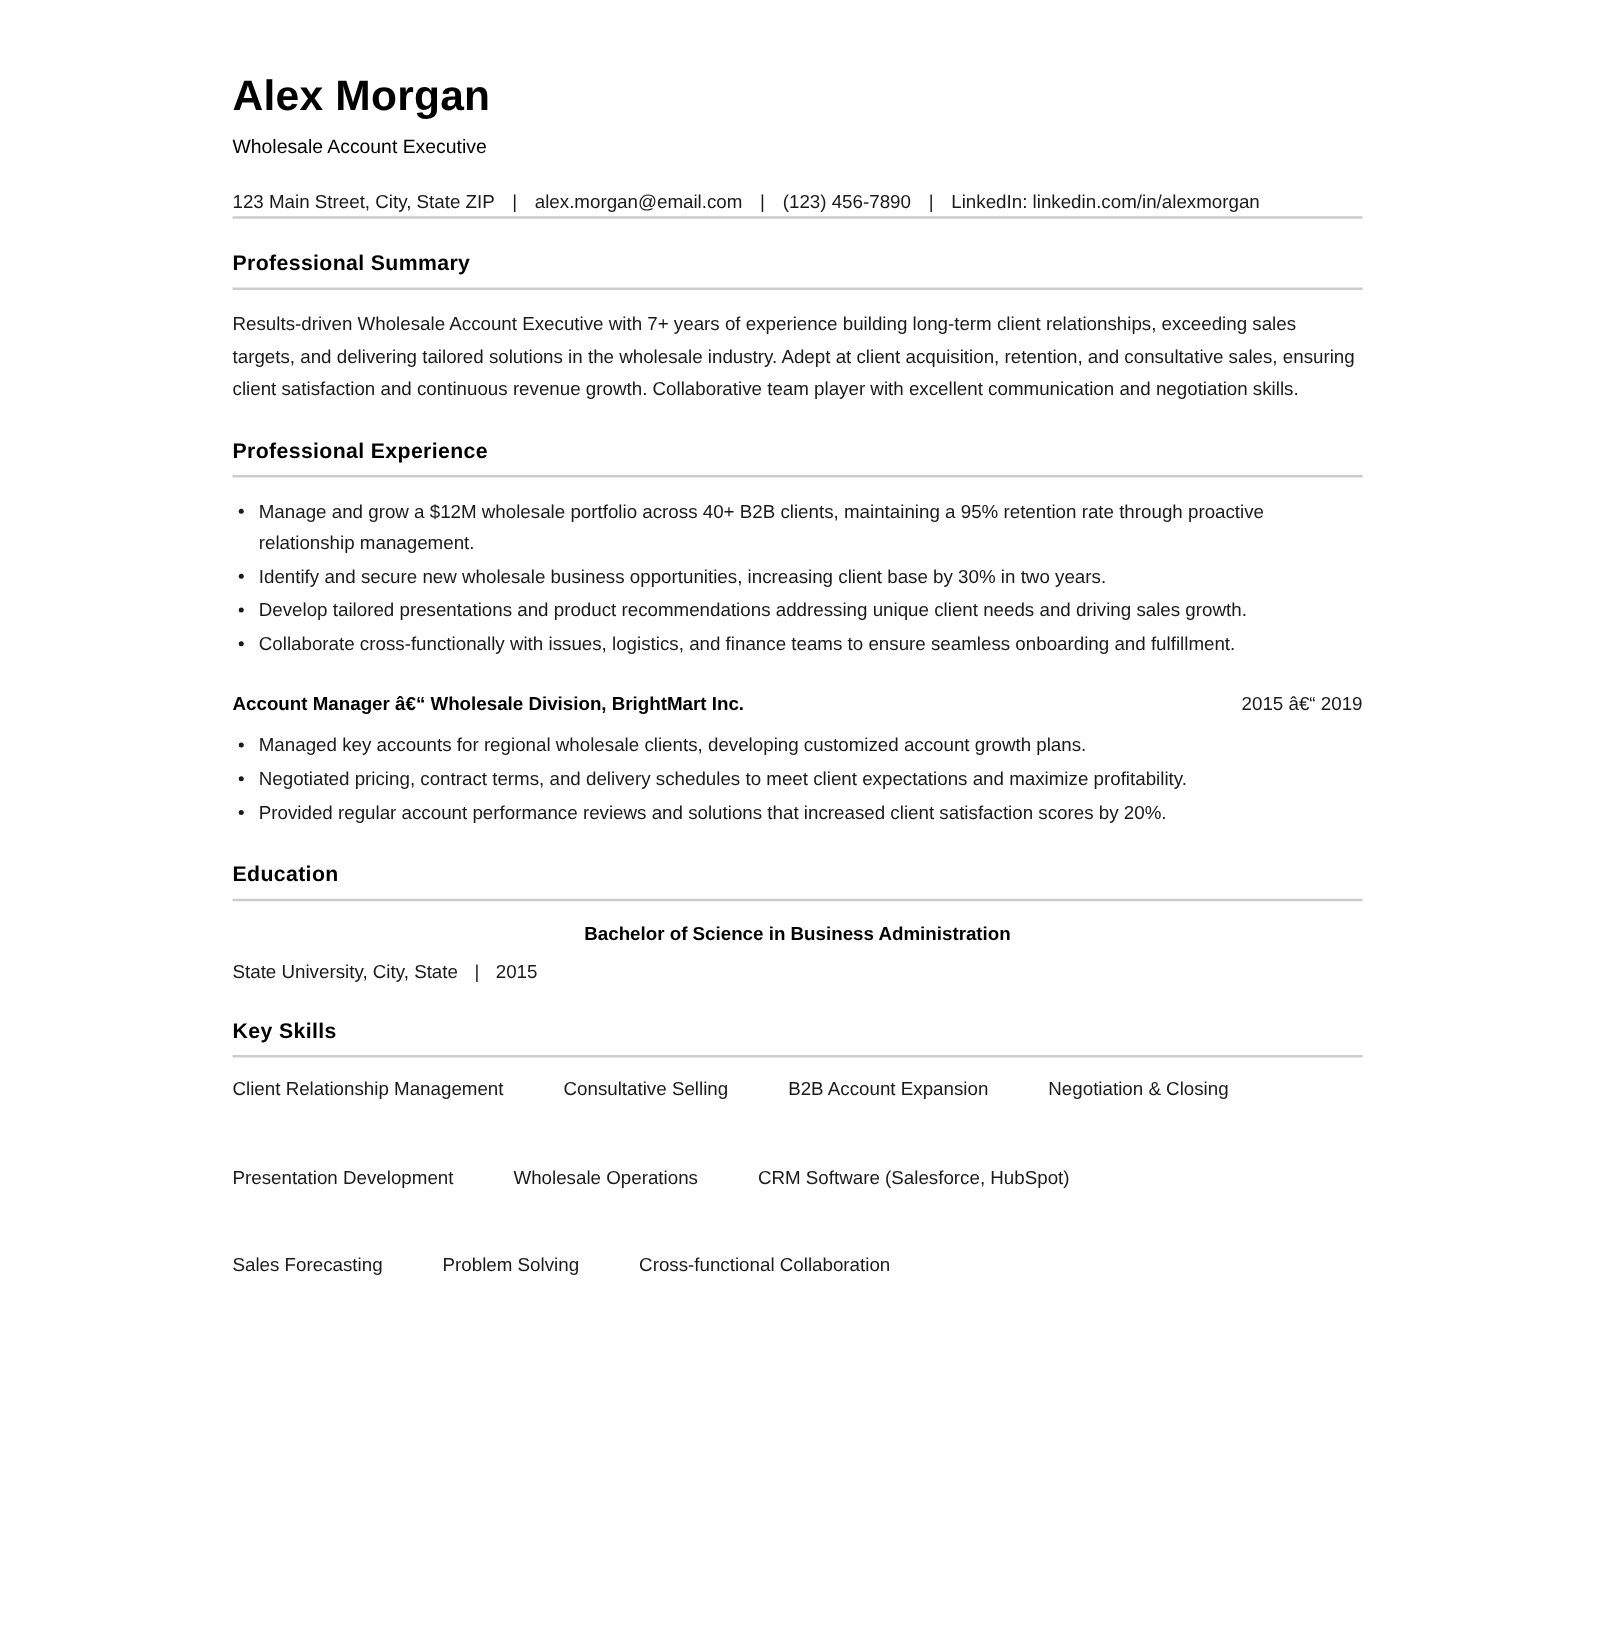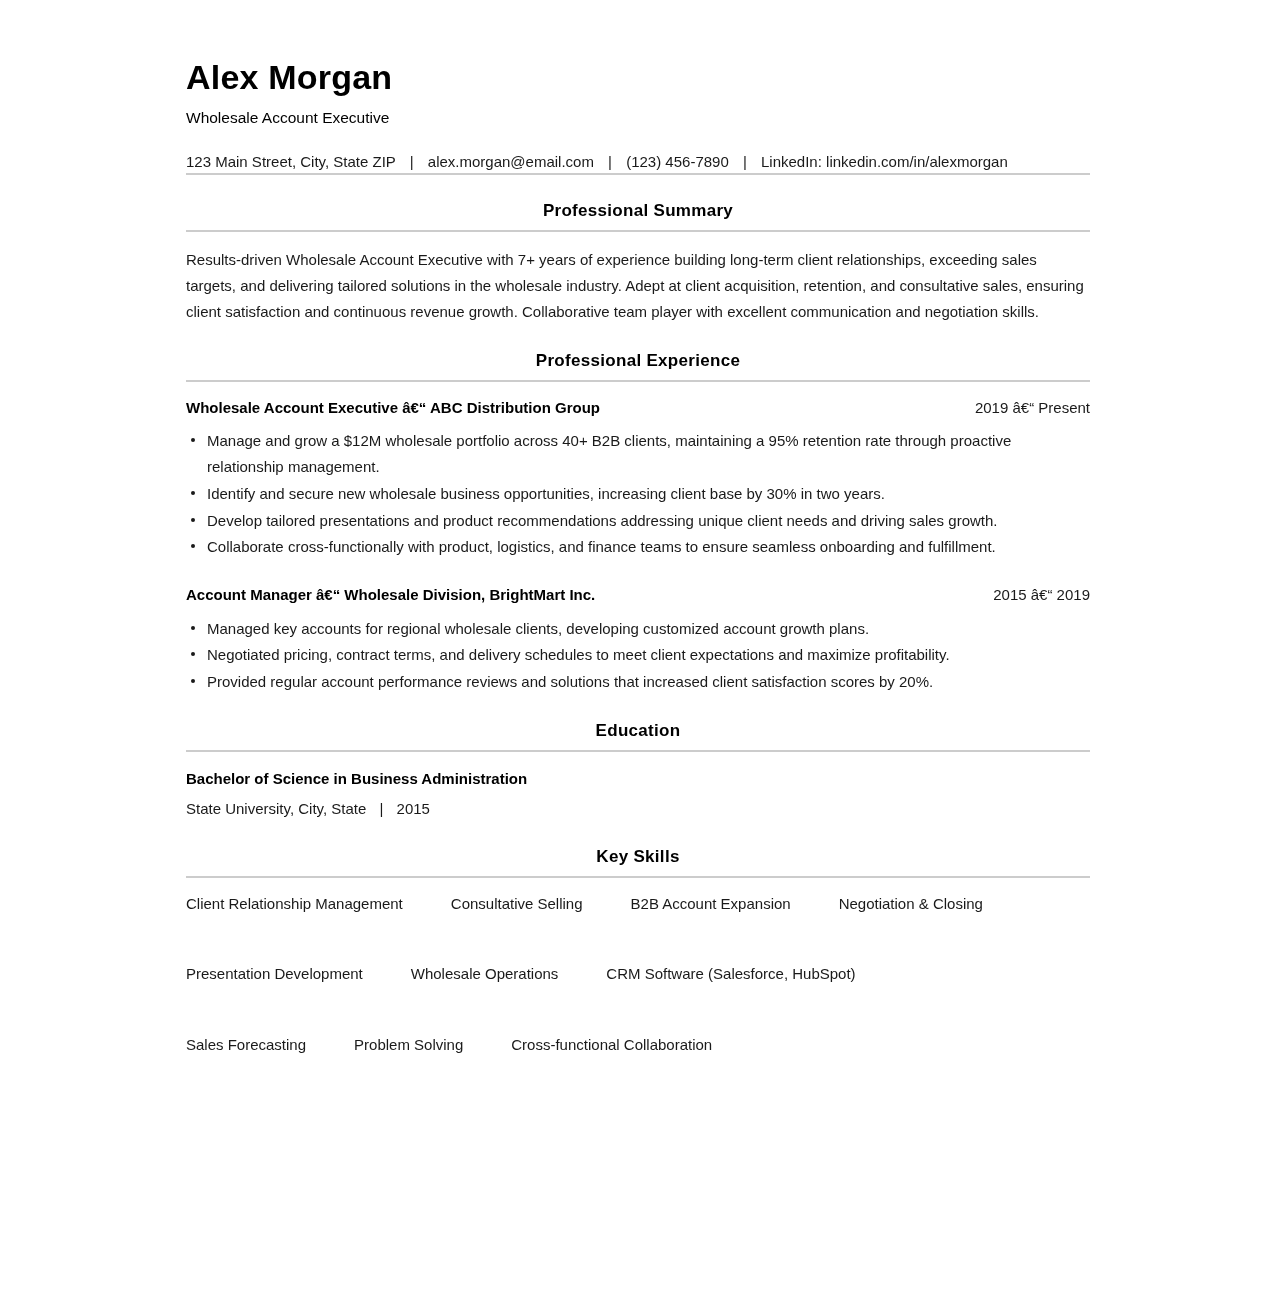--- a/index.html
+++ b/index.html
@@ -67,21 +67,20 @@
   .rule-top { margin-top: 20px; }
 
   
   .section { margin-top: 26px; }
   .section-title {
     font-size: 17px;
     font-weight: bold;
     letter-spacing: 0.3px;
     margin: 0 0 9px 0;
     color: #000000;
-    text-align: center;
   }
   .section-body { margin-top: 15px; }
 
   .summary-text {
     font-size: 15px;
     line-height: 1.72;
     margin: 0;
     color: #1a1a1a;
     text-align: left;
   }
@@ -134,20 +133,21 @@
   }
   .job + .job { margin-top: 24px; }
 
   
   .edu-degree {
     font-size: 15px;
     font-weight: bold;
     color: #000000;
     margin: 0;
     line-height: 1.6;
+    text-align: center;
   }
   .edu-detail {
     font-size: 15px;
     color: #1a1a1a;
     margin: 7px 0 0 0;
     line-height: 1.5;
   }
   .edu-detail .sep {
     display: inline-block;
     padding: 0 9px;
@@ -200,29 +200,25 @@
         <p class="summary-text">Results-driven Wholesale Account Executive with 7+ years of experience building long-term client relationships, exceeding sales targets, and delivering tailored solutions in the wholesale industry. Adept at client acquisition, retention, and consultative sales, ensuring client satisfaction and continuous revenue growth. Collaborative team player with excellent communication and negotiation skills.</p>
       </div>
     </div>
 
     <div class="section">
       <h2 class="section-title">Professional Experience</h2>
       <hr class="rule">
       <div class="section-body">
 
         <div class="job">
-          <div class="job-header">
-            <span class="job-role">Wholesale Account Executive â€“ ABC Distribution Group</span>
-            <span class="job-dates">2019 â€“ Present</span>
-          </div>
           <ul class="bullets">
             <li>Manage and grow a $12M wholesale portfolio across 40+ B2B clients, maintaining a 95% retention rate through proactive relationship management.</li>
             <li>Identify and secure new wholesale business opportunities, increasing client base by 30% in two years.</li>
             <li>Develop tailored presentations and product recommendations addressing unique client needs and driving sales growth.</li>
-            <li>Collaborate cross-functionally with product, logistics, and finance teams to ensure seamless onboarding and fulfillment.</li>
+            <li>Collaborate cross-functionally with issues, logistics, and finance teams to ensure seamless onboarding and fulfillment.</li>
           </ul>
         </div>
 
         <div class="job">
           <div class="job-header">
             <span class="job-role">Account Manager â€“ Wholesale Division, BrightMart Inc.</span>
             <span class="job-dates">2015 â€“ 2019</span>
           </div>
           <ul class="bullets">
             <li>Managed key accounts for regional wholesale clients, developing customized account growth plans.</li>

